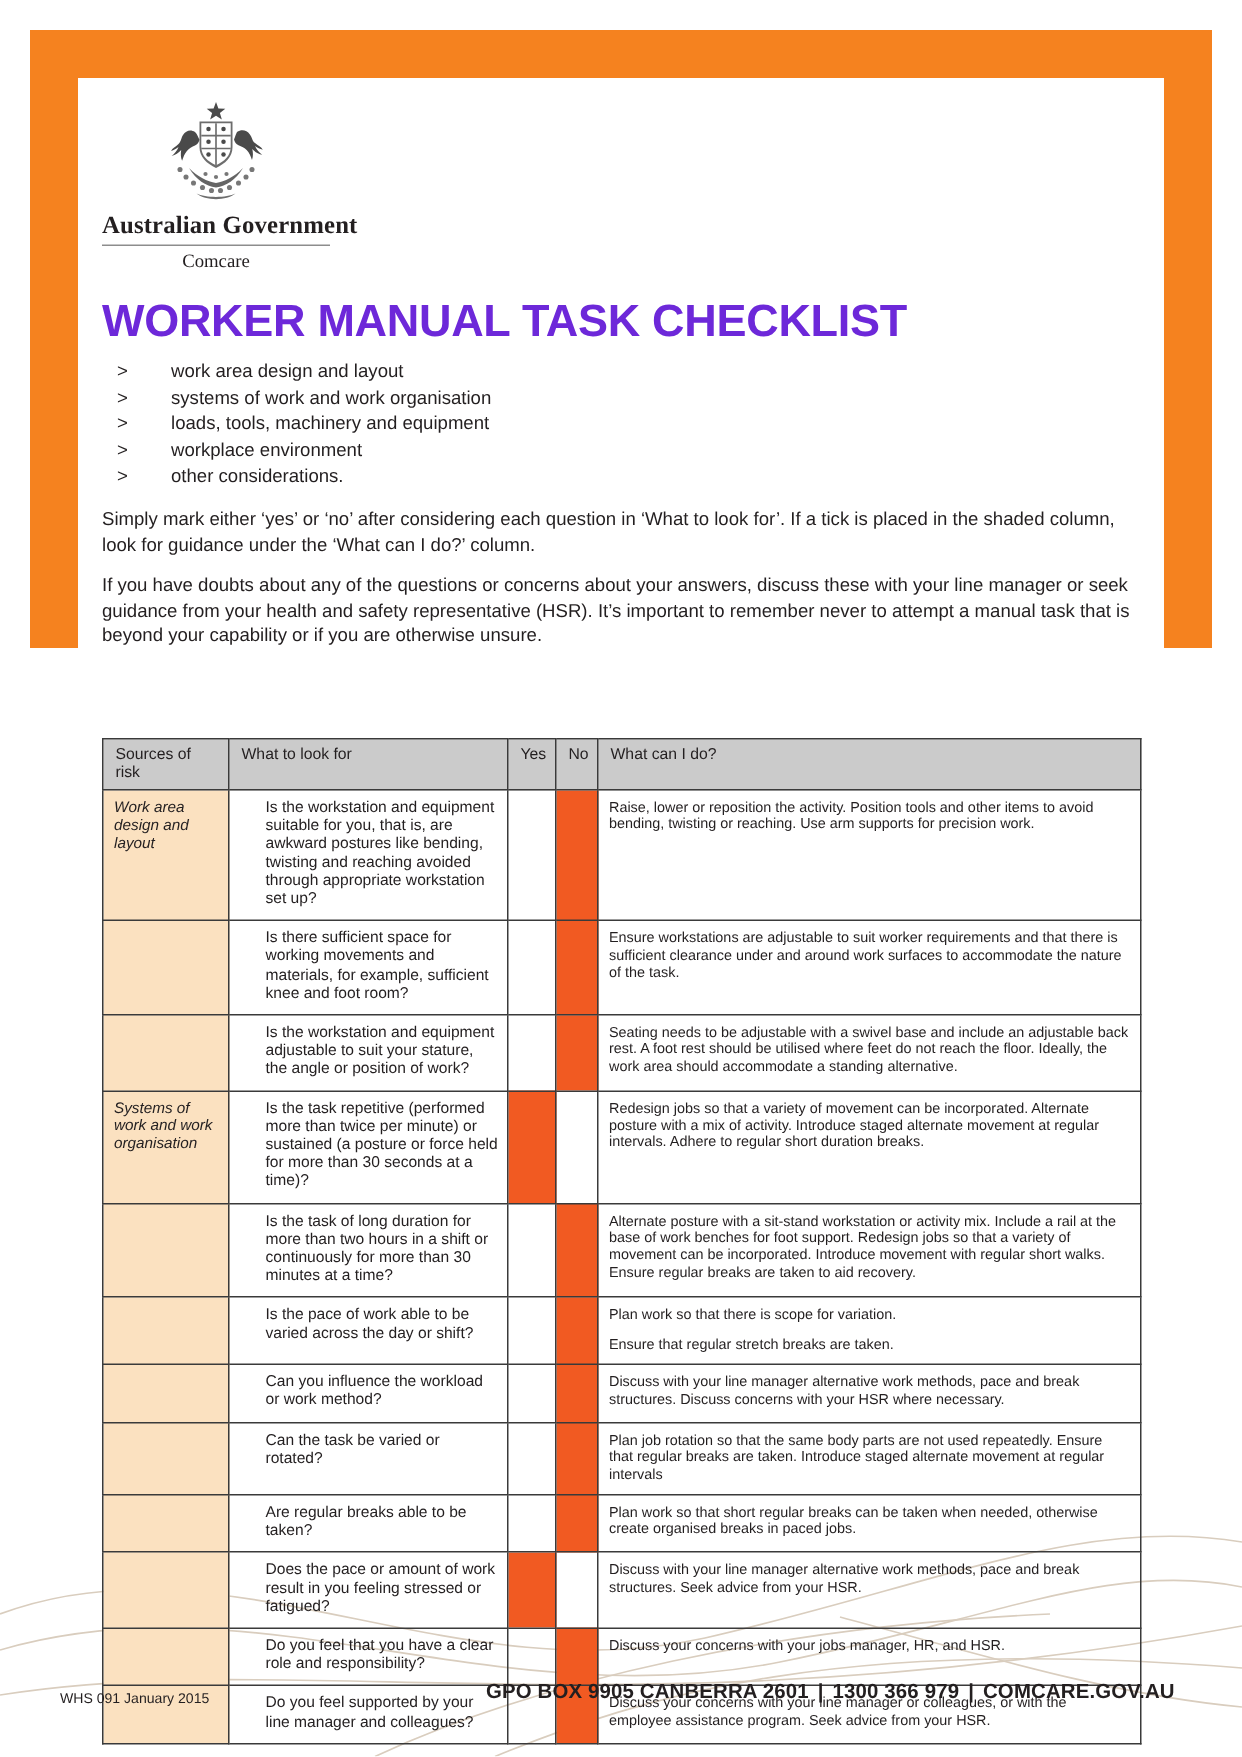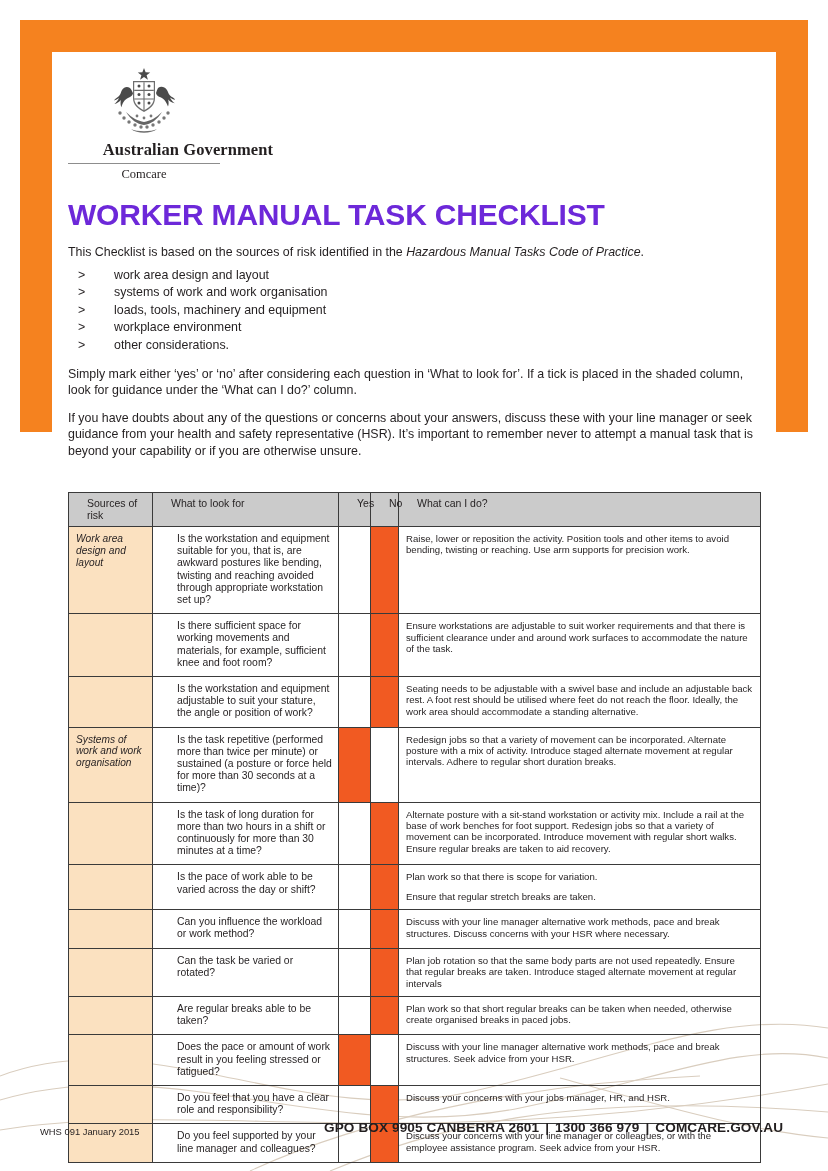--- a/index.html
+++ b/index.html
@@ -20,21 +20,21 @@
   .swirls { position: absolute; left: 0; top: 980px; width: 828px; height: 191px; }
 
   .content { position: absolute; left: 0; top: 0; width: 828px; height: 1171px; }
 
   
   .logo-block { position: absolute; left: 68px; top: 66px; width: 240px; }
   .crest { display:block; margin-left: 38px; }
   .gov-name {
     font-family: "Liberation Serif", serif;
     font-weight: bold; font-size: 16.5px; color: #231f20;
-    letter-spacing: .1px; text-align: center; margin-top: 2px;
+    letter-spacing: .1px; text-align: left; margin-top: 2px;
     padding-bottom: 3px;
   }
   .gov-rule { height: 1px; background: #8d8d8d; width: 152px; margin: 0 0 3px 0; }
   .agency {
     font-family: "Liberation Serif", serif;
     font-size: 12.5px; color: #231f20; text-align: center; width: 152px;
   }
 
   
   .doc-title {
@@ -55,21 +55,21 @@
   
   table.checklist {
     position: absolute; left: 68px; top: 492px; width: 692px;
     border-collapse: collapse; table-layout: fixed;
   }
   table.checklist th, table.checklist td {
     border: 1px solid #3a3a3a; vertical-align: top; color: #231f20;
   }
   table.checklist thead th {
     background: #CBCBCB; font-size: 10.5px; font-weight: normal;
-    text-align: left; padding: 4px 6px 5px 18px; line-height: 12px;
+    text-align: left; padding: 4px 6px 5px 8px; line-height: 12px;
   }
   .c-src   { width: 84px; }
   .c-look  { width: 186px; }
   .c-yes   { width: 32px; }
   .c-no    { width: 28px; }
   .c-do    { width: 362px; }
   td.src {
     background: #FBE1C0; font-size: 10.2px; font-style: italic;
     line-height: 11.8px; padding: 6px 6px 6px 7px;
   }
@@ -153,21 +153,20 @@
         </g>
       </svg>
       <div class="gov-name">Australian Government</div>
       <div class="gov-rule"></div>
       <div class="agency">Comcare</div>
     </div>
 
     <h1 class="doc-title">WORKER MANUAL TASK CHECKLIST</h1>
 
     <div class="intro">
-      <p><span>This Checklist is based on the sources of risk identified in the </span><em>Hazardous Manual Tasks Code of Practice</em><span>.</span></p>
 
 
       <ul class="areas">
         <li><span class="gt">&gt;</span><span>work area design and layout</span></li>
         <li><span class="gt">&gt;</span><span>systems of work and work organisation</span></li>
         <li><span class="gt">&gt;</span><span>loads, tools, machinery and equipment</span></li>
         <li><span class="gt">&gt;</span><span>workplace environment</span></li>
         <li><span class="gt">&gt;</span><span>other considerations.</span></li>
       </ul>
 

